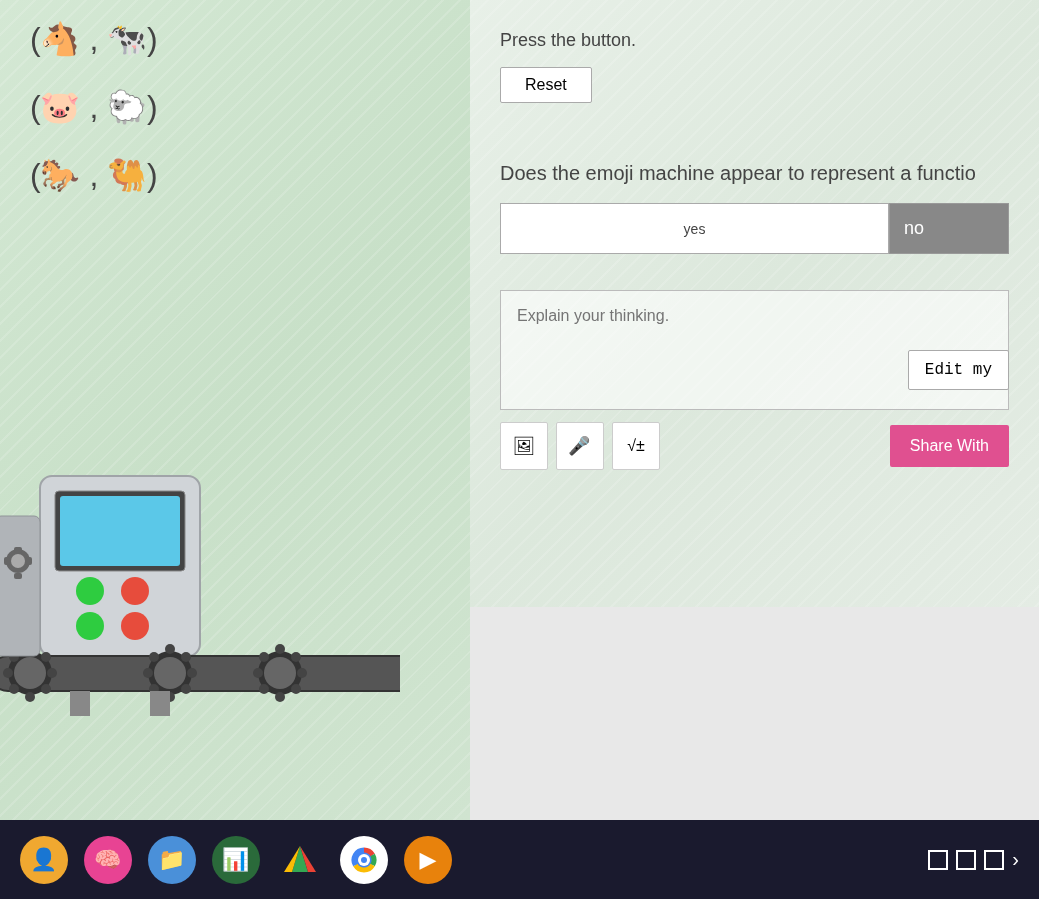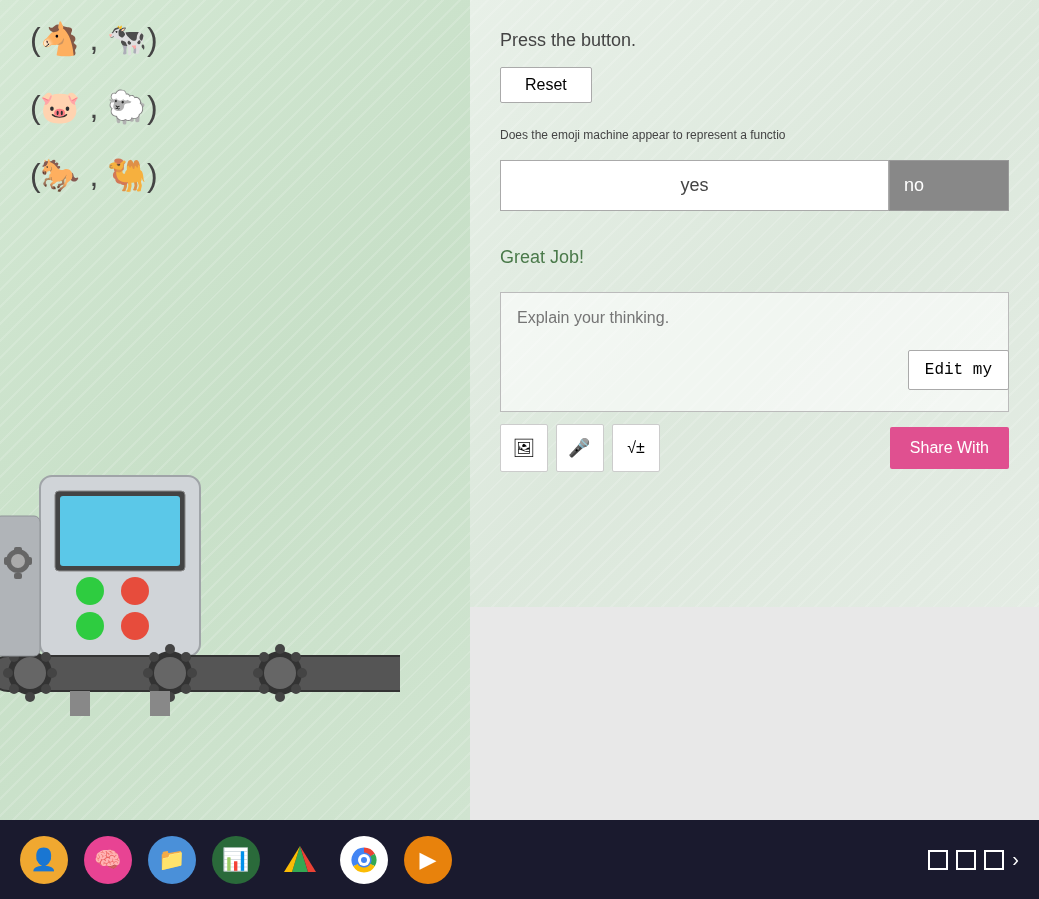--- a/index.html
+++ b/index.html
@@ -102,39 +102,40 @@
       background: white;
       padding: 8px 24px;
       font-size: 16px;
       cursor: pointer;
       margin-bottom: 24px;
       display: inline-block;
       border-radius: 2px;
     }
 
     .question-text {
-      font-size: 12px;
+      font-size: 20px;
       color: #444;
       margin-bottom: 16px;
       line-height: 1.4;
+      margin-top: 32px;
     }
 
     .yes-no-row {
       display: flex;
       gap: 0;
       margin-bottom: 24px;
       width: 100%;
     }
 
     .yes-btn {
       flex: 1;
       padding: 14px;
       background: white;
       border: 1px solid #aaa;
-      font-size: 18px;
+      font-size: 14px;
       cursor: pointer;
       text-align: center;
       color: #444;
     }
 
     .no-btn {
       flex: 0 0 120px;
       padding: 14px;
       background: #888;
       border: 1px solid #999;
@@ -359,21 +360,20 @@
         <button class="yes-btn">yes</button>
         <button class="no-btn">no</button>
       </div>
 
       
       <div style="display:flex; justify-content:flex-end; margin-bottom: 12px;">
         <button class="edit-my-btn">Edit my</button>
       </div>
 
       
-      <p class="great-job-text">Great Job!</p>
 
       
       <textarea class="explain-area" placeholder="Explain your thinking." style=""></textarea>
 
       
       <div class="toolbar-row">
         <button class="toolbar-btn">
           <span>🖼</span>
         </button>
         <button class="toolbar-btn">

